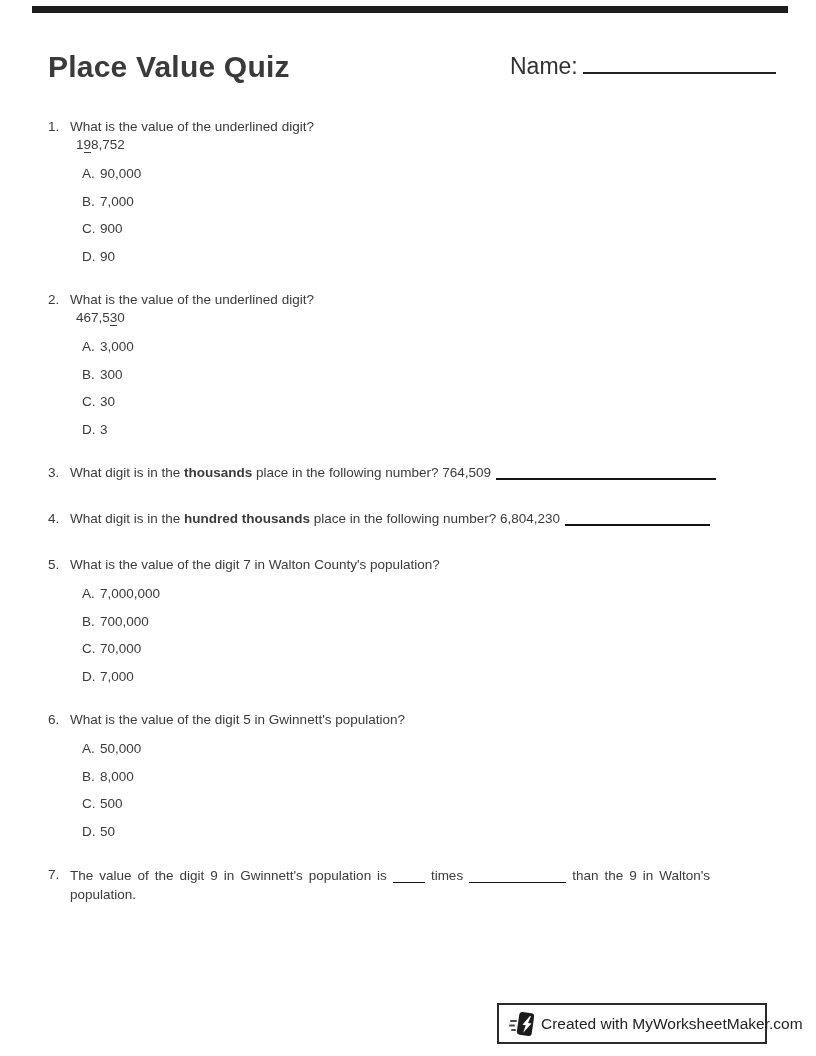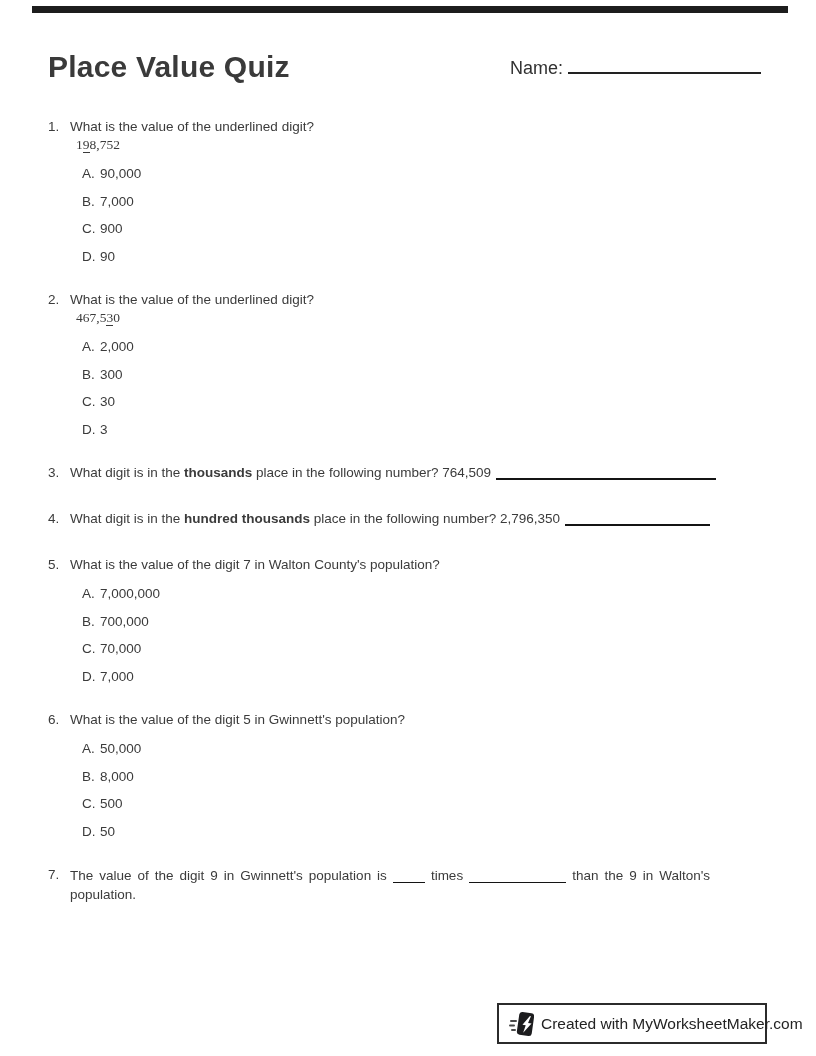--- a/index.html
+++ b/index.html
@@ -3,29 +3,29 @@
 <meta charset="utf-8">
 <style>
   html,body{margin:0;padding:0;}
   body{
     width:816px;height:1056px;background:#ffffff;position:relative;
     font-family:"Liberation Sans","DejaVu Sans",sans-serif;
     color:#3b3b3b;overflow:hidden;
   }
   .top-rule{position:absolute;top:6px;left:32px;width:756px;height:7px;background:#1d1d1d;}
   .page-title{position:absolute;left:48px;top:49px;font-size:30px;line-height:36px;font-weight:700;color:#3a3a3a;letter-spacing:.2px;}
-  .name-wrap{position:absolute;left:510px;top:52px;font-size:18px;color:#313131;white-space:nowrap;}
+  .name-wrap{position:absolute;left:510px;top:52px;font-size:23px;color:#313131;white-space:nowrap;}
   .name-line{display:inline-block;width:193px;height:20px;border-bottom:2px solid #222;margin-left:5px;vertical-align:baseline;}
 
   .question{position:absolute;left:48px;width:720px;font-size:13.5px;line-height:18px;color:#3b3b3b;}
   .q1{top:118px}.q2{top:291px}.q3{top:464px}.q4{top:510px}.q5{top:556px}.q6{top:711px}.q7{top:866px}
   .q-row{display:flex;align-items:flex-start;}
   .q-num{flex:0 0 22px;width:22px;}
   .q-body{flex:1;min-width:0;}
-  .digit-line{padding-left:6px;font-family:Liberation Serif, serif;}
+  .digit-line{padding-left:6px;}
   .u-digit{border-bottom:1.5px solid #3b3b3b;}
   .choices{margin:11px 0 0 12px;}
   .choice{display:flex;line-height:17.5px;margin-bottom:10px;}
   .choice-letter{flex:0 0 18px;width:18px;}
   b,.bold{font-weight:700;}
   .blank{display:inline-block;border-bottom:2px solid #141414;height:12px;vertical-align:-3px;}
   .blank-q3{width:220px;margin-left:5px;}
   .blank-q4{width:145px;margin-left:5px;}
   .q7 .q-body{max-width:640px;text-align:justify;line-height:19px;}
   .blank-q7a{width:32px;border-bottom-width:1.8px;}
@@ -79,21 +79,21 @@
 
 <div class="question q2">
   <div class="q-row">
     <div class="q-num">2.</div>
     <div class="q-body">
       <div>What is the value of the underlined digit?</div>
       <div class="digit-line"><span>467,5</span><span class="u-digit">3</span><span>0</span></div>
       <div class="choices">
         <div class="choice">
             <span class="choice-letter">A.</span>
-            <span>2,000</span>
+            <span>3,000</span>
           </div>
         <div class="choice">
             <span class="choice-letter">B.</span>
             <span>300</span>
           </div>
         <div class="choice">
             <span class="choice-letter">C.</span>
             <span>30</span>
           </div>
         <div class="choice">
@@ -108,21 +108,21 @@
 <div class="question q3">
   <div class="q-row">
     <div class="q-num">3.</div>
     <div class="q-body"><span>What digit is in the </span><b>thousands</b><span> place in the following number? 764,509</span><span class="blank blank-q3"></span></div>
   </div>
 </div>
 
 <div class="question q4">
   <div class="q-row">
     <div class="q-num">4.</div>
-    <div class="q-body"><span>What digit is in the </span><b>hundred thousands</b><span> place in the following number? 2,796,350</span><span class="blank blank-q4"></span></div>
+    <div class="q-body"><span>What digit is in the </span><b>hundred thousands</b><span> place in the following number? 6,804,230</span><span class="blank blank-q4"></span></div>
   </div>
 </div>
 
 <div class="question q5">
   <div class="q-row">
     <div class="q-num">5.</div>
     <div class="q-body">
       <div>What is the value of the digit 7 in Walton County's population?</div>
       <div class="choices">
         <div class="choice">

